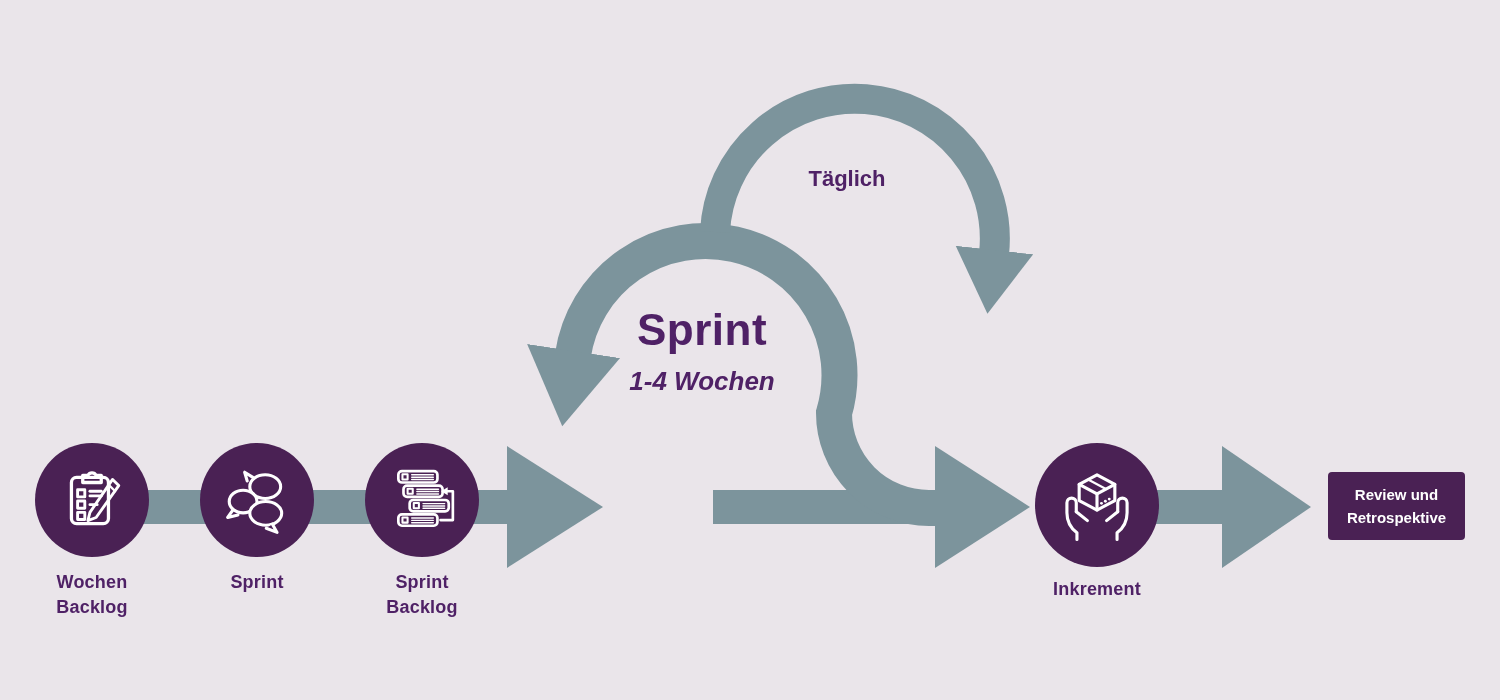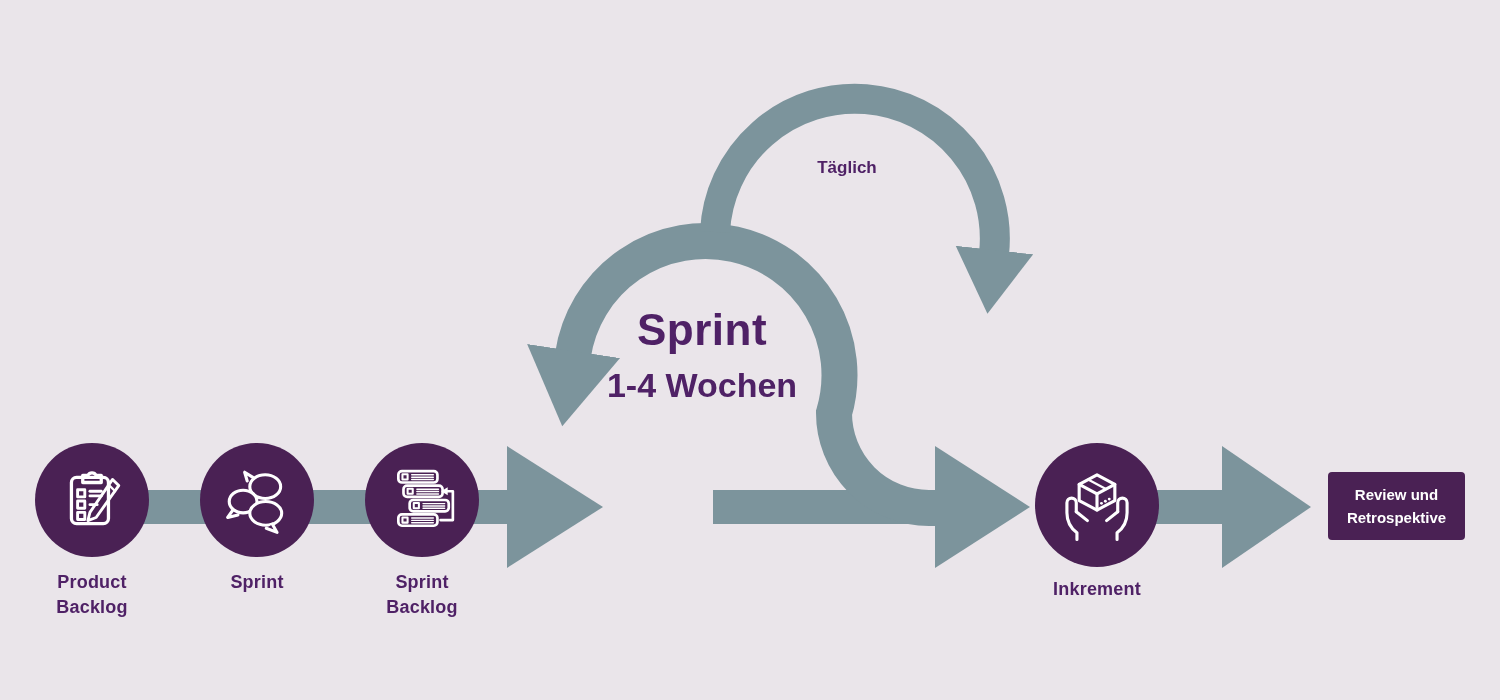--- a/index.html
+++ b/index.html
@@ -28,23 +28,23 @@
     line-height:25px;
     letter-spacing:.2px;
   }
   .loop-text{
     position:absolute;
     width:280px;
     text-align:center;
     color:#4F2166;
   }
   .loop-title-big{font-size:44px;font-weight:800;line-height:48px;letter-spacing:.5px;}
-  .loop-sub-big{font-size:34px;font-weight:700;margin-top:12px;}
+  .loop-sub-big{font-size:26px;font-weight:700;margin-top:12px;font-style:italic;}
   .loop-title-small{font-size:30px;font-weight:800;line-height:32px;letter-spacing:.4px;}
-  .loop-sub-small{font-size:17px;font-weight:700;margin-top:4px;}
+  .loop-sub-small{font-size:22px;font-weight:700;margin-top:12px;}
   .review-box{
     position:absolute;
     left:1328px;top:472px;
     width:137px;height:68px;
     background:#4A2154;
     border-radius:4px;
     display:flex;flex-direction:column;
     align-items:center;justify-content:center;
     color:#FFFFFF;
     font-size:15px;font-weight:700;line-height:23px;
@@ -130,21 +130,21 @@
           <path d="M36 38.5 h21 M36 40.8 h21 M36 43.1 h21"></path>
           <path d="M25 52.5 h21 M25 54.8 h21 M25 57.1 h21"></path>
         </g>
         <path d="M53 54.5 h12 v-28 h-6"></path>
         <polygon points="60,22.5 53.5,26.5 60,30.5" fill="#FFFFFF" stroke="none"></polygon>
       </g>
     </svg>
   </div>
 
   <div class="stage-label" style="left:7px;top:570px;">
-    <div>Product</div>
+    <div>Wochen</div>
     <div>Backlog</div>
   </div>
   <div class="stage-label" style="left:172px;top:570px;">
     <div>Sprint</div>
   </div>
   <div class="stage-label" style="left:337px;top:570px;">
     <div>Sprint</div>
     <div>Backlog</div>
   </div>
 

